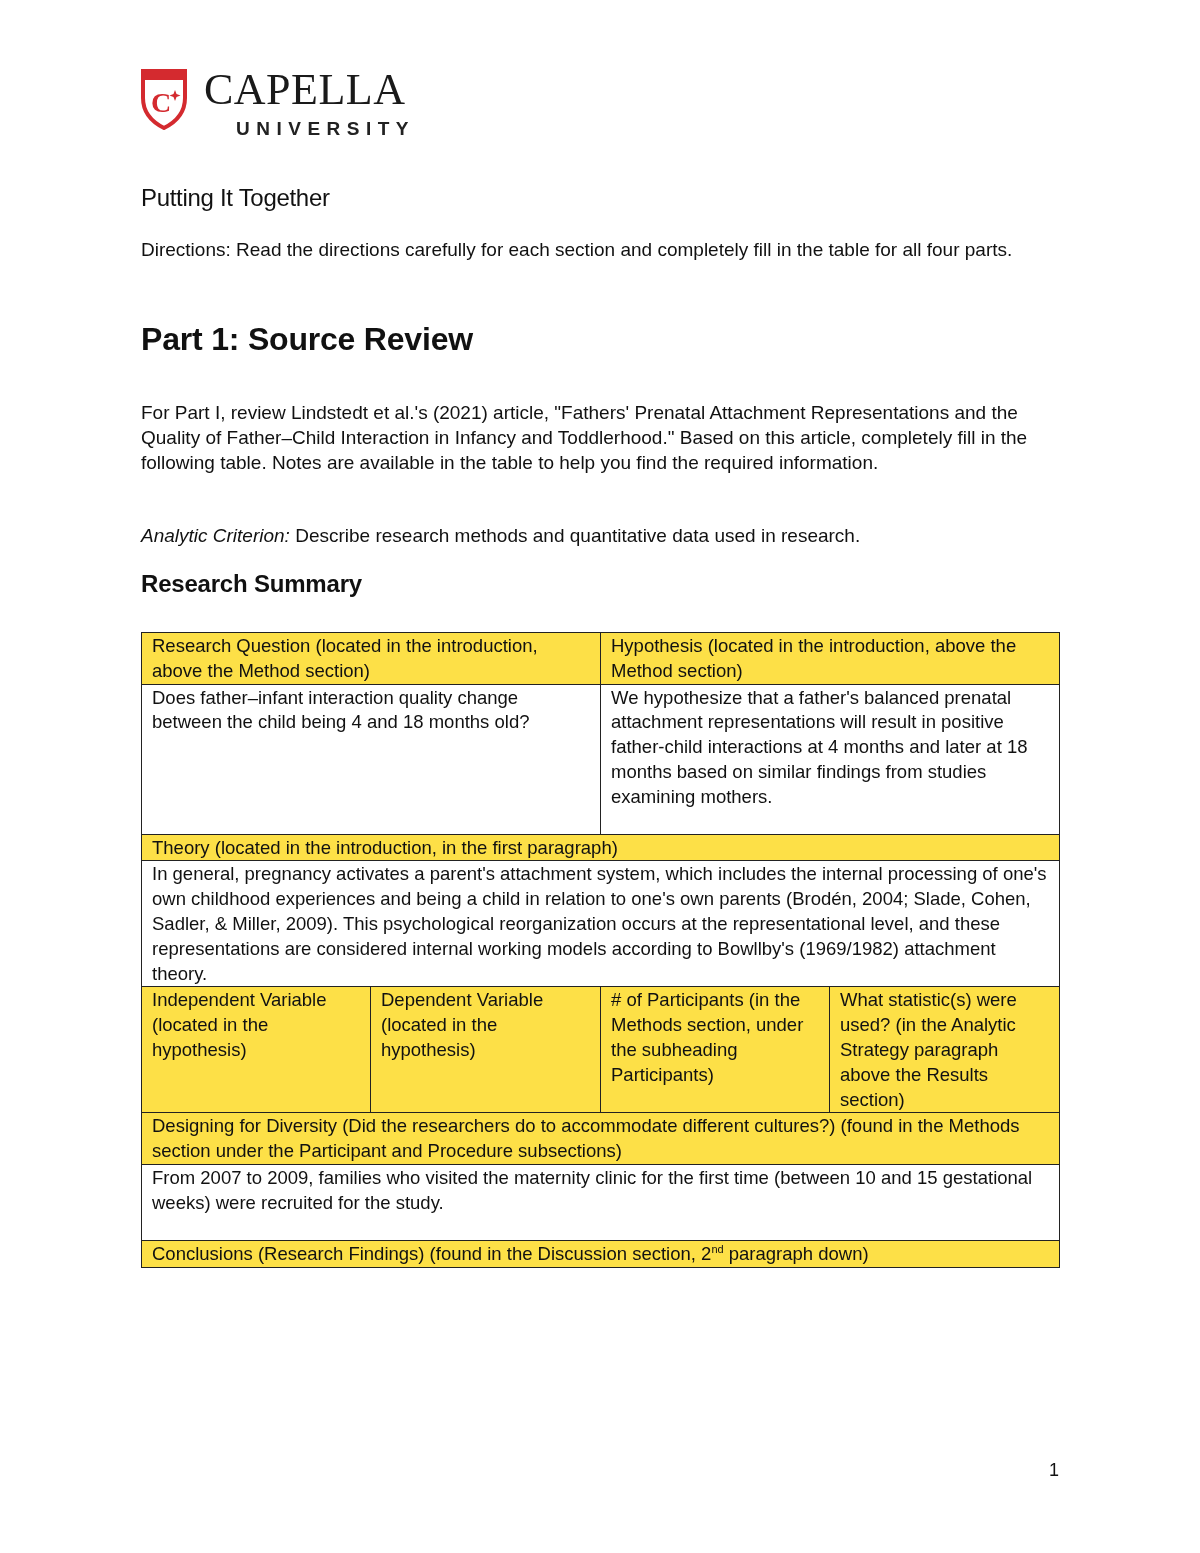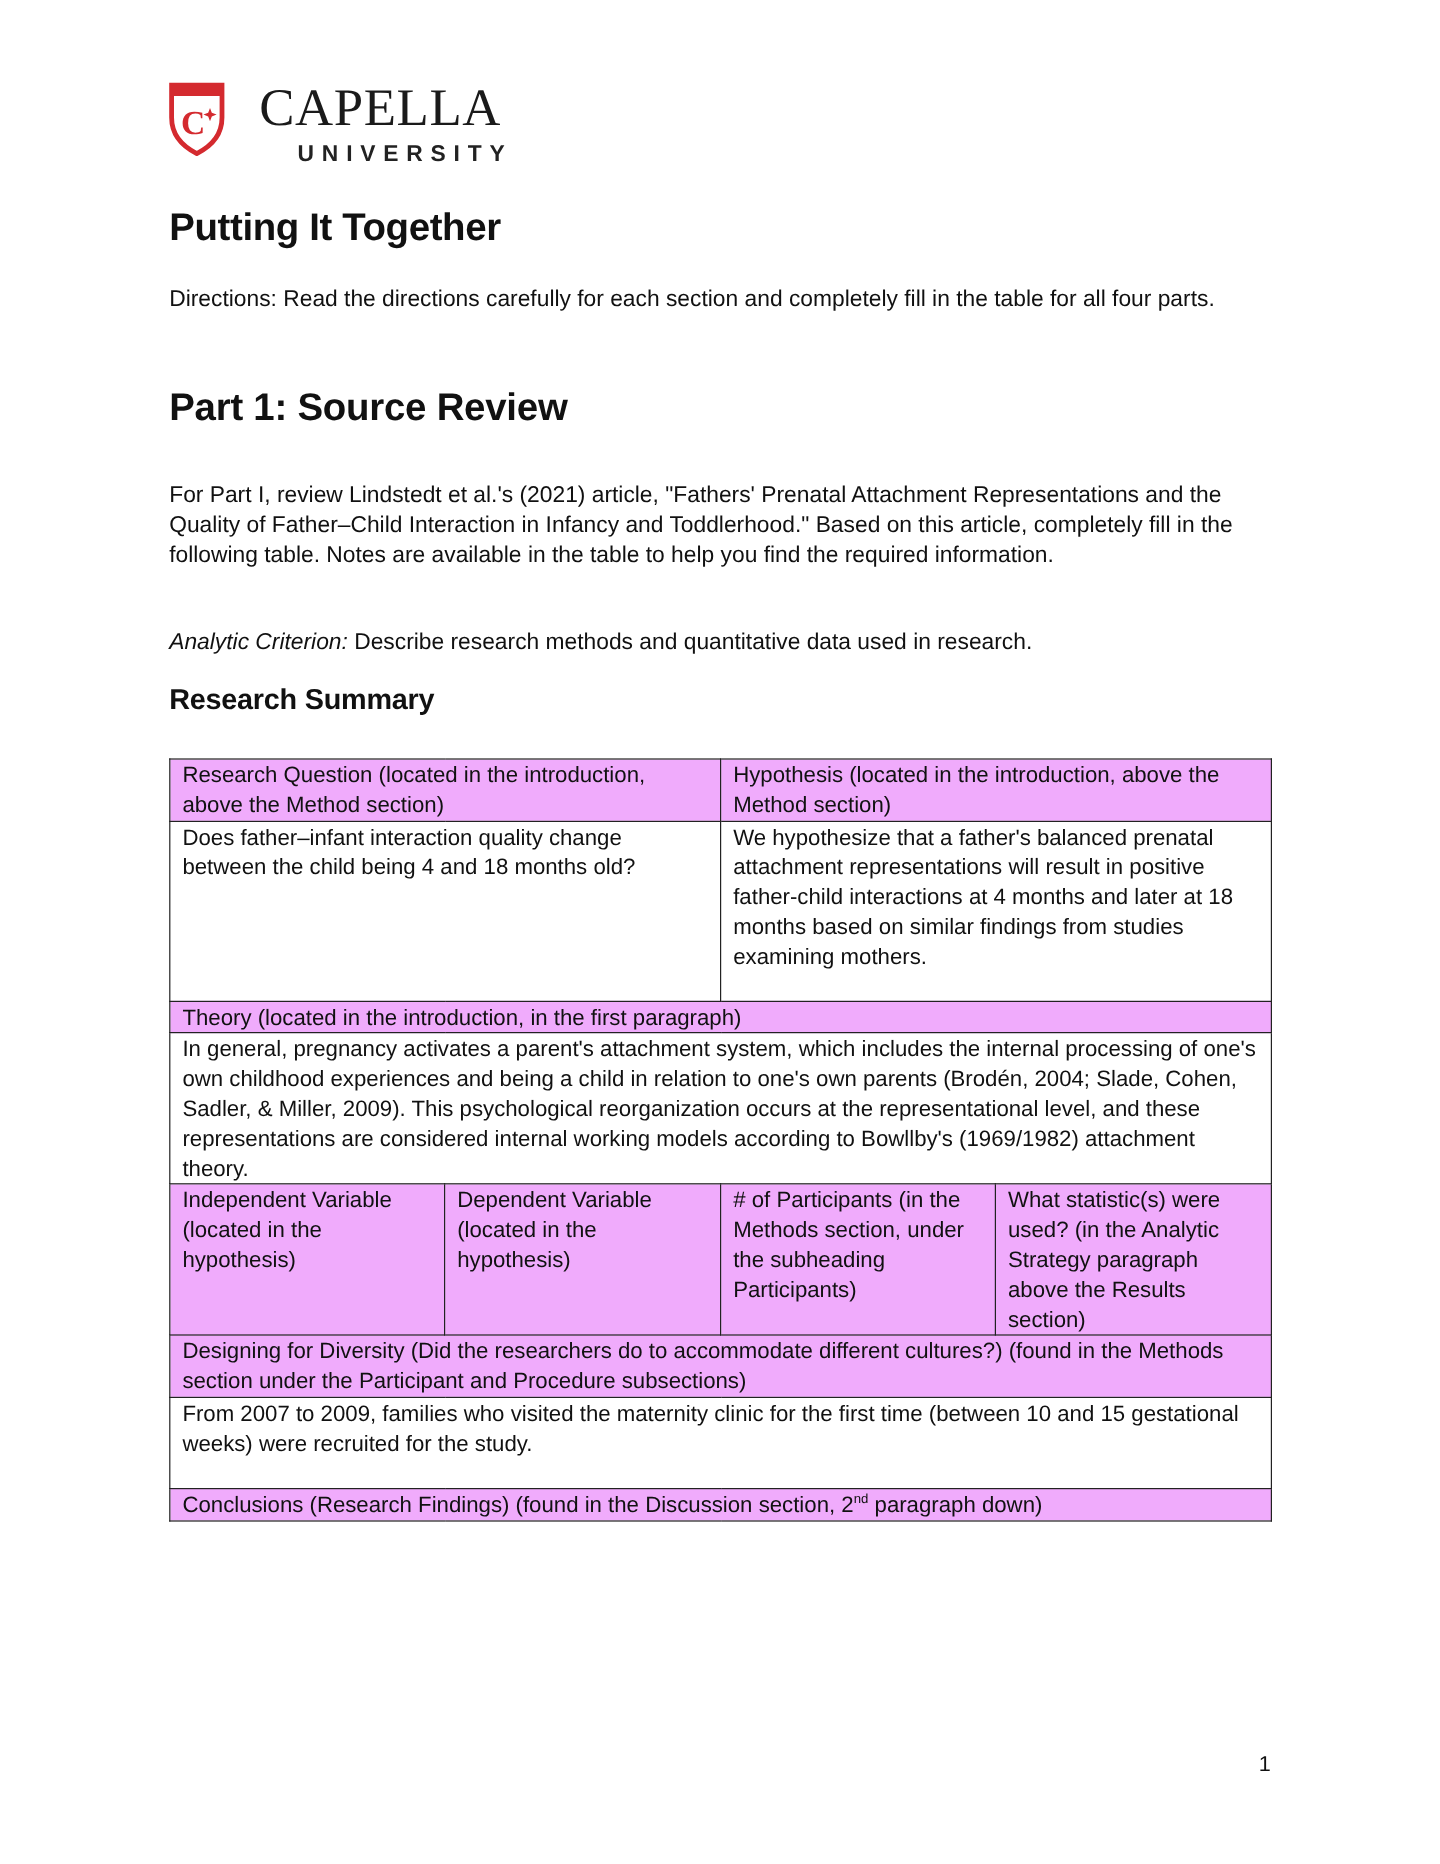--- a/index.html
+++ b/index.html
@@ -8,34 +8,34 @@
       position: relative;
       font-family: "Liberation Sans", "DejaVu Sans", sans-serif;
       color: #111111;
       overflow: hidden;
     }
     .logo {
       position: absolute; left: 140px; top: 68px;
       display: flex; align-items: flex-start;
     }
     .logo-shield { width: 48px; height: 62px; }
-    .logo-text { margin-left: 28px; margin-top: 0px; }
+    .logo-text { margin-left: 16px; margin-top: 0px; }
     .logo-name {
       font-family: "Liberation Serif", "DejaVu Serif", serif;
       font-size: 44px; line-height: 44px; color: #1a1a1a; letter-spacing: 0.5px;
     }
     .logo-sub {
       font-family: "Liberation Sans", sans-serif;
       font-size: 19px; letter-spacing: 6.5px; margin-top: 6px; margin-left: 32px; color: #222;
       font-weight: bold;
     }
 
     .h1 {
-      position: absolute; left: 141px; top: 171px;
-      font-size: 32px; font-weight: bold; letter-spacing: -0.3px;
+      position: absolute; left: 141px; top: 184px;
+      font-size: 24px; font-weight: normal; letter-spacing: -0.3px;
     }
     .directions {
       position: absolute; left: 141px; top: 237px; width: 900px;
       font-size: 19px; line-height: 25px;
     }
     .h2 {
       position: absolute; left: 141px; top: 321px;
       font-size: 32px; font-weight: bold; letter-spacing: -0.2px;
     }
     .intro {
@@ -55,21 +55,21 @@
     table.summary {
       position: absolute; left: 141px; top: 632px; width: 918px;
       border-collapse: collapse; table-layout: fixed;
       font-size: 18.5px; line-height: 24.8px;
     }
     table.summary td {
       border: 1.5px solid #222;
       vertical-align: top;
       padding: 1px 10px 0 10px;
     }
-    td.head { background: #f0abfc; }
+    td.head { background: #fde047; }
     .sup { font-size: 11px; vertical-align: super; line-height: 0; }
 
     .page-number {
       position: absolute; left: 1049px; top: 1460px;
       font-size: 18px;
     }
   </style>
 </head>
 <body>
 

